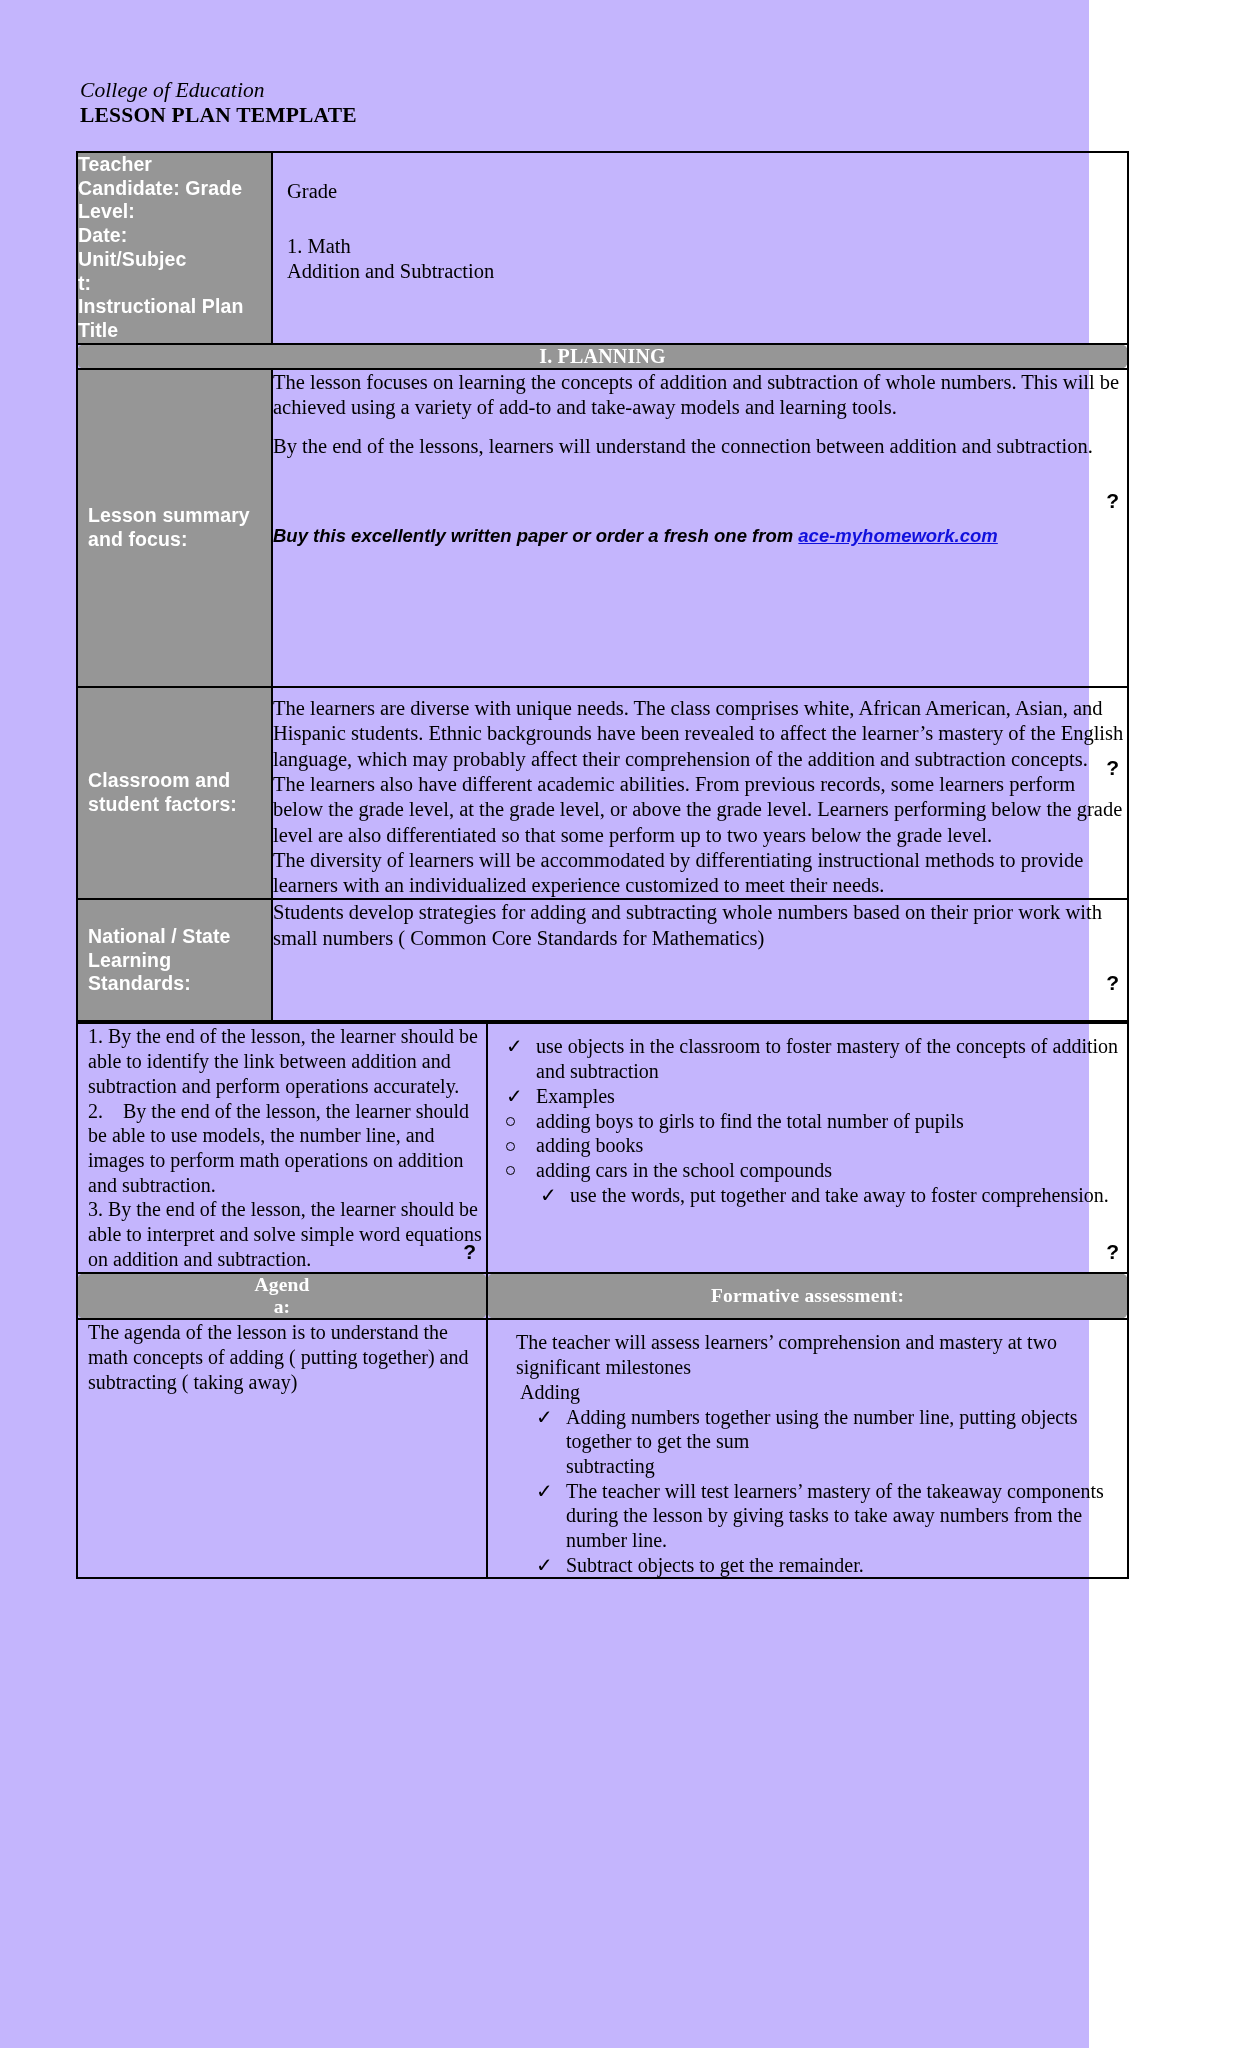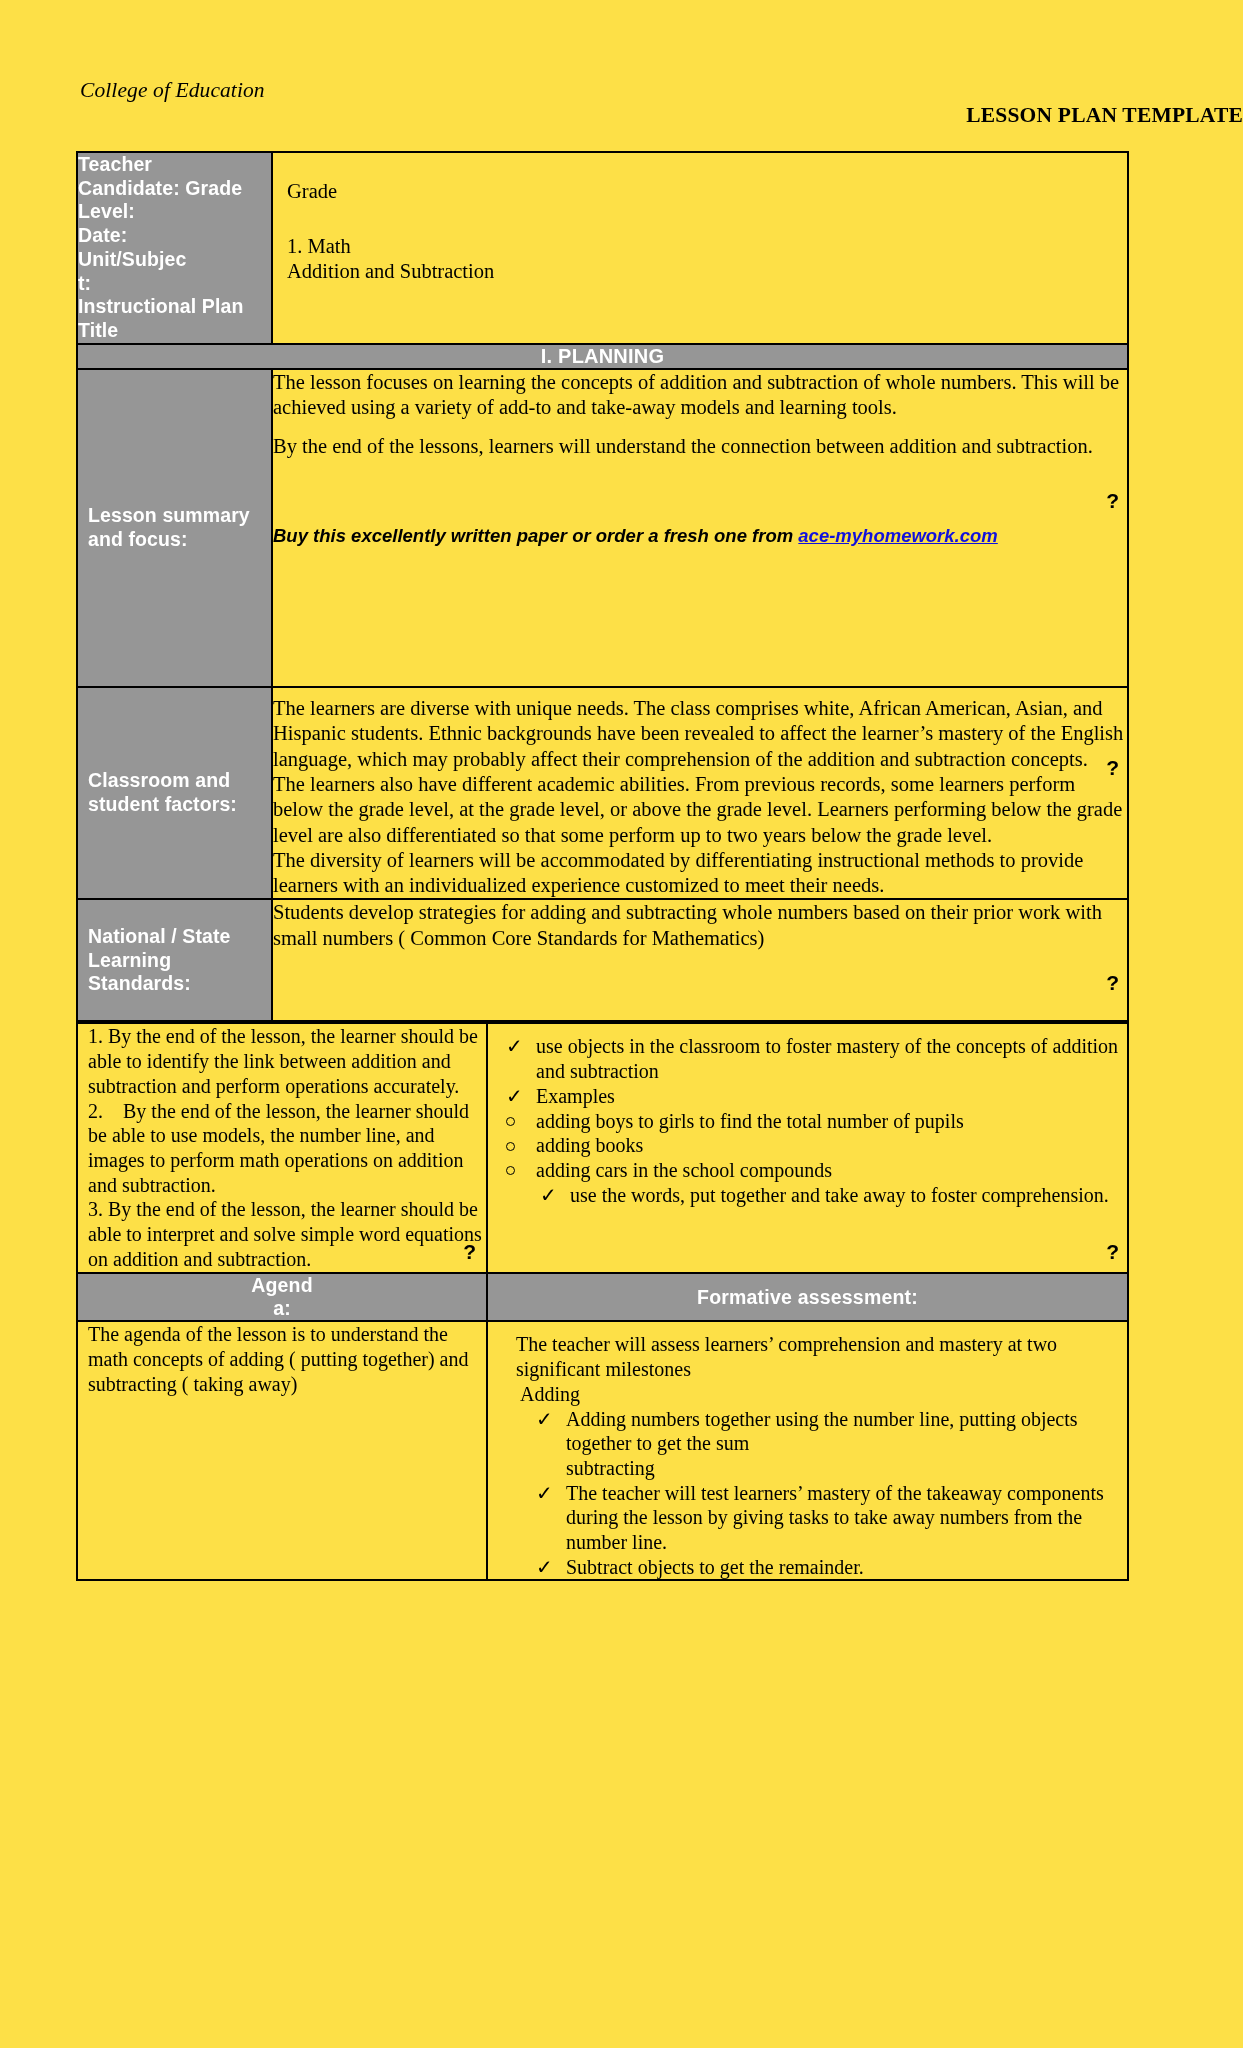--- a/index.html
+++ b/index.html
@@ -7,41 +7,40 @@
     margin: 0; padding: 0;
     background: #ffffff;
     width: 1243px;
   }
   body {
     font-family: "Liberation Serif", serif;
     color: #000000;
   }
   .page {
     position: relative;
-    width: 1243px;
+    width: 1089px;
     min-height: 2048px;
-    background: #fde047;
+    background: #c4b5fd;
     padding: 78px 0 0 0;
   }
   .doc-head {
     padding-left: 80px;
     margin-bottom: 22px;
   }
   .doc-head .college {
     font-style: italic;
     font-size: 21.5px;
     line-height: 1.18;
     letter-spacing: .1px;
   }
   .doc-head .title {
     font-weight: bold;
     font-size: 21.5px;
     line-height: 1.18;
     letter-spacing: .2px;
-    text-align: right;
   }
   table.lp {
     border-collapse: collapse;
     table-layout: fixed;
     width: 1051px;
     margin-left: 76px;
     border: 2.5px solid #000;
   }
   table.lp td {
     border: 2.5px solid #000000;
@@ -58,26 +57,27 @@
     padding: 6px 8px 8px 8px;
     letter-spacing: .1px;
   }
   .lbl.pad-mid { padding-left: 10px; }
   .lbl.vcenter {
     vertical-align: middle;
   }
   .banner {
     background: #969696;
     color: #ffffff;
-    font-family: Liberation Sans, sans-serif;
+    font-family: Liberation Serif, serif;
     font-weight: bold;
     font-size: 20px;
     text-align: center;
     padding: 7px 4px 9px 4px;
     letter-spacing: .2px;
+    border-radius: 8px;
   }
   .banner.small { font-size: 19.5px; }
   .body-cell {
     font-family: "Liberation Serif", serif;
     font-size: 20.5px;
     line-height: 1.235;
     padding: 10px 14px 10px 12px;
     position: relative;
   }
   .body-cell p { margin: 0 0 13px 0; }

